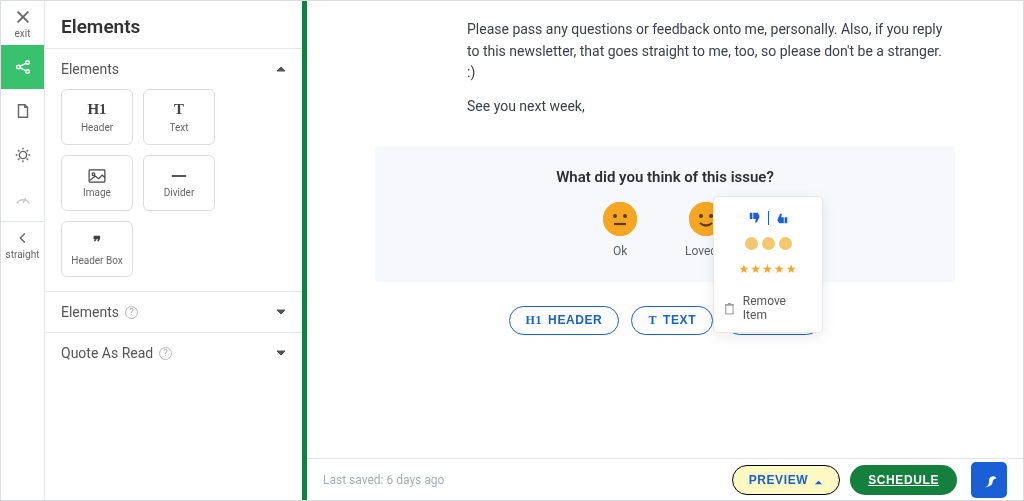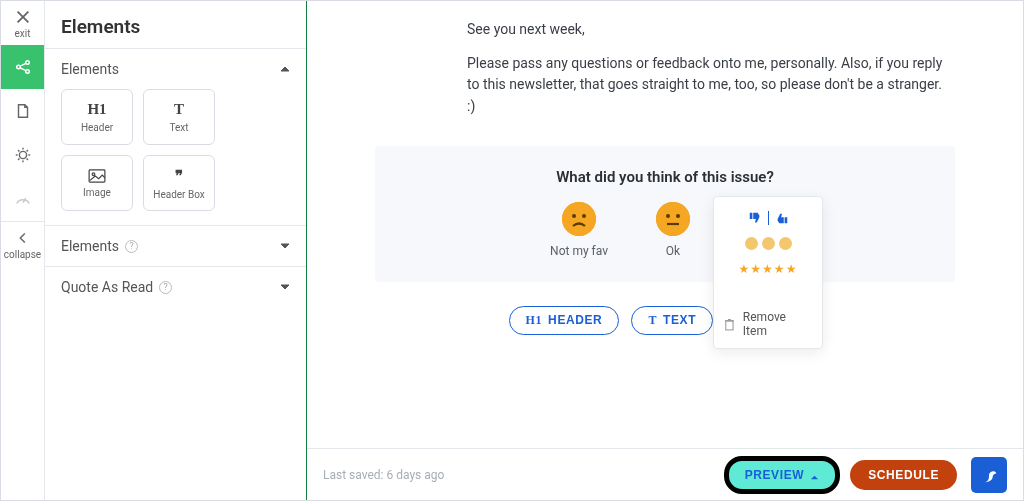--- a/index.html
+++ b/index.html
@@ -9,21 +9,21 @@
   .icon-rail { width: 44px; border-right: 1px solid #e4e7ec; display: flex; flex-direction: column; align-items: center; }
   .rail-btn { width: 100%; height: 44px; display: flex; flex-direction: column; align-items: center; justify-content: center; font-size: 10px; color: #666; cursor: pointer; }
   .rail-btn svg { width: 18px; height: 18px; stroke: #666; fill: none; stroke-width: 1.6; }
   .rail-btn.exit svg { stroke-width: 2; }
   .rail-btn.active { background: #39c26d; }
   .rail-btn.active svg { stroke: #fff; }
   .rail-btn.dim svg { opacity: .35; }
   .rail-spacer { flex: 1; }
   .rail-btn .lbl { margin-top: 2px; }
   
-  .panel { width: 262px; border-right: 1px solid #15803d; display: flex; flex-direction: column; }
+  .panel { width: 262px; border-right: 5px solid #15803d; display: flex; flex-direction: column; }
   .panel-title { font-size: 19px; font-weight: 600; color: #333; padding: 14px 16px 10px; }
   .section { border-top: 1px solid #e4e7ec; }
   .section-head { display: flex; align-items: center; padding: 12px 16px; font-size: 14px; color: #555; cursor: pointer; }
   .help-icon { width: 13px; height: 13px; border: 1px solid #bbb; border-radius: 50%; display: inline-flex; align-items: center; justify-content: center; font-size: 9px; color: #aaa; margin-left: 6px; }
   .caret { margin-left: auto; }
   .caret svg { width: 10px; height: 10px; stroke: #555; fill: #555; }
   .elements-grid { display: flex; flex-wrap: wrap; gap: 10px; padding: 0 16px 14px; }
   .el-tile { width: 72px; height: 56px; border: 1px solid #d9dde3; border-radius: 6px; display: flex; flex-direction: column; align-items: center; justify-content: center; font-size: 10px; color: #666; cursor: grab; }
   .el-tile .glyph { font-size: 15px; font-weight: 700; color: #444; margin-bottom: 4px; }
   .el-tile svg { width: 18px; height: 14px; stroke: #444; fill: none; stroke-width: 1.4; margin-bottom: 4px; }
@@ -39,34 +39,34 @@
   .emoji-face { width: 34px; height: 34px; border-radius: 50%; background: #f5a623; display: flex; align-items: center; justify-content: center; margin-bottom: 8px; }
   .emoji-face svg { width: 34px; height: 34px; }
   .emoji-label { font-size: 12px; color: #5b6068; }
   
   .popover { position: absolute; left: 406px; top: 195px; width: 110px; background: #fff; border: 1px solid #e4e7ec; border-radius: 4px; box-shadow: 0 4px 14px rgba(0,0,0,.08); padding: 8px 10px 10px; font-size: 12px; color: #555; }
   .pop-row { display: flex; align-items: center; justify-content: center; padding: 6px 0; cursor: pointer; }
   .thumbs svg { width: 14px; height: 14px; fill: #1a5fd6; }
   .thumbs .sep { width: 1px; height: 14px; background: #1a5fd6; margin: 0 6px; }
   .mini-emoji { width: 13px; height: 13px; border-radius: 50%; background: #f3c76e; margin: 0 2px; display: inline-block; }
   .stars { color: #f5a623; font-size: 12px; letter-spacing: 1px; }
-  .pop-remove { display: flex; align-items: center; gap: 8px; padding-top: 8px; margin-top: 20px; cursor: pointer; color: #555; }
+  .pop-remove { display: flex; align-items: center; gap: 8px; padding-top: 8px; margin-top: 4px; cursor: pointer; color: #555; }
   .pop-remove svg { width: 11px; height: 13px; stroke: #888; fill: none; stroke-width: 1; }
   
   .add-row { display: flex; justify-content: center; gap: 12px; margin: 24px 0 0; }
   .add-btn { border: 1px solid #1a5fd6; color: #1a5fd6; background: #fff; border-radius: 18px; padding: 6px 16px; font-size: 12px; font-weight: 600; letter-spacing: .6px; display: flex; align-items: center; gap: 6px; cursor: pointer; }
   .add-btn .g { font-family: Georgia, serif; font-weight: 700; }
   .add-btn svg { width: 14px; height: 12px; stroke: #1a5fd6; fill: none; stroke-width: 1.4; }
   
-  .footer { height: 52px; border-top: 1px solid #e4e7ec; display: flex; align-items: center; padding: 0 16px; }
+  .footer { height: 42px; border-top: 1px solid #e4e7ec; display: flex; align-items: center; padding: 0 16px; }
   .last-saved { font-size: 12px; color: #a8adb5; }
   .footer-spacer { flex: 1; }
-  .btn-preview { border: 5px solid #000000; color: #1a5fd6; background: #5eead4; border-radius: 18px; padding: 7px 16px; font-size: 12px; font-weight: 700; letter-spacing: .6px; cursor: pointer; display: flex; align-items: flex-end; gap: 6px; }
+  .btn-preview { border: 1px solid #000000; color: #1a5fd6; background: #fef9c3; border-radius: 18px; padding: 7px 16px; font-size: 12px; font-weight: 700; letter-spacing: .6px; cursor: pointer; display: flex; align-items: flex-end; gap: 6px; }
   .btn-preview svg { width: 9px; height: 9px; fill: #1a5fd6; }
-  .btn-schedule { background: #c2410c; color: #fff; border: none; border-radius: 18px; padding: 8px 18px; font-size: 12px; font-weight: 700; letter-spacing: .6px; cursor: pointer; margin-left: 10px; }
+  .btn-schedule { background: #15803d; color: #fff; border: none; border-radius: 18px; padding: 8px 18px; font-size: 12px; font-weight: 700; letter-spacing: .6px; cursor: pointer; margin-left: 10px; text-decoration: underline; }
   .brand { width: 36px; height: 36px; background: #1a5fd6; border-radius: 5px; margin-left: 14px; display: flex; align-items: center; justify-content: center; }
   .brand svg { width: 22px; height: 22px; fill: #fff; }
 </style>
 </head>
 <body>
 
 <div class="app">
 
   <div class="icon-rail">
     <div class="rail-btn exit">
@@ -108,21 +108,21 @@
       <svg viewBox="0 0 20 20">
           <path d="M3 15a8 8 0 0 1 14 0"></path>
           <line x1="10" y1="14" x2="13" y2="9"></line>
         </svg>
     </div>
     <div style="border-top:1px solid #e4e7ec;width:100%"></div>
     <div class="rail-btn">
       <svg viewBox="0 0 20 20">
           <polyline points="12 5 7 10 12 15"></polyline>
         </svg>
-      <span class="lbl">collapse</span>
+      <span class="lbl">straight</span>
     </div>
     <div class="rail-spacer"></div>
   </div>
 
   <div class="panel">
     <div class="panel-title">Elements</div>
 
     <div class="section">
       <div class="section-head">
         <span>Elements</span>
@@ -139,20 +139,26 @@
           <span class="glyph" style="font-family: Georgia, serif;">T</span>
           <span>Text</span>
         </div>
         <div class="el-tile">
           <svg viewBox="0 0 20 16">
               <rect x="1" y="1" width="18" height="14" rx="1"></rect>
               <circle cx="6" cy="6" r="1.5"></circle>
               <polyline points="2 13 8 8 12 11 16 7 19 10"></polyline>
             </svg>
           <span>Image</span>
+        </div>
+        <div class="el-tile">
+          <svg viewBox="0 0 20 4">
+              <line x1="2" y1="2" x2="18" y2="2" stroke-width="2"></line>
+            </svg>
+          <span>Divider</span>
         </div>
         <div class="el-tile">
           <span class="glyph">❞</span>
           <span>Header Box</span>
         </div>
       </div>
     </div>
 
     <div class="section">
       <div class="section-head">
@@ -171,38 +177,27 @@
         <span class="caret"><svg viewBox="0 0 10 10">
               <polygon points="1,3 5,7 9,3"></polygon>
             </svg></span>
       </div>
     </div>
   </div>
 
   <div class="main">
     <div class="canvas">
       <div class="body-text">
+        <p>Please pass any questions or feedback onto me, personally. Also, if you reply to this newsletter, that goes straight to me, too, so please don't be a stranger. :)</p>
         <p>See you next week,</p>
-        <p>Please pass any questions or feedback onto me, personally. Also, if you reply to this newsletter, that goes straight to me, too, so please don't be a stranger. :)</p>
       </div>
 
       <div class="reactions-block">
         <div class="reactions-title">What did you think of this issue?</div>
         <div class="emoji-row">
-          <div class="emoji-item">
-            <div class="emoji-face">
-              <svg viewBox="0 0 34 34">
-                  <circle cx="17" cy="17" r="17" fill="#f5a623"></circle>
-                  <circle cx="12" cy="14" r="2" fill="#5a3b00"></circle>
-                  <circle cx="22" cy="14" r="2" fill="#5a3b00"></circle>
-                  <path d="M11 24 q6 -5 12 0" stroke="#5a3b00" stroke-width="2.2" fill="none"></path>
-                </svg>
-            </div>
-            <span class="emoji-label">Not my fav</span>
-          </div>
           <div class="emoji-item">
             <div class="emoji-face">
               <svg viewBox="0 0 34 34">
                   <circle cx="17" cy="17" r="17" fill="#f5a623"></circle>
                   <circle cx="12" cy="14" r="2" fill="#5a3b00"></circle>
                   <circle cx="22" cy="14" r="2" fill="#5a3b00"></circle>
                   <line x1="11" y1="22" x2="23" y2="22" stroke="#5a3b00" stroke-width="2.2"></line>
                 </svg>
             </div>
             <span class="emoji-label">Ok</span>

